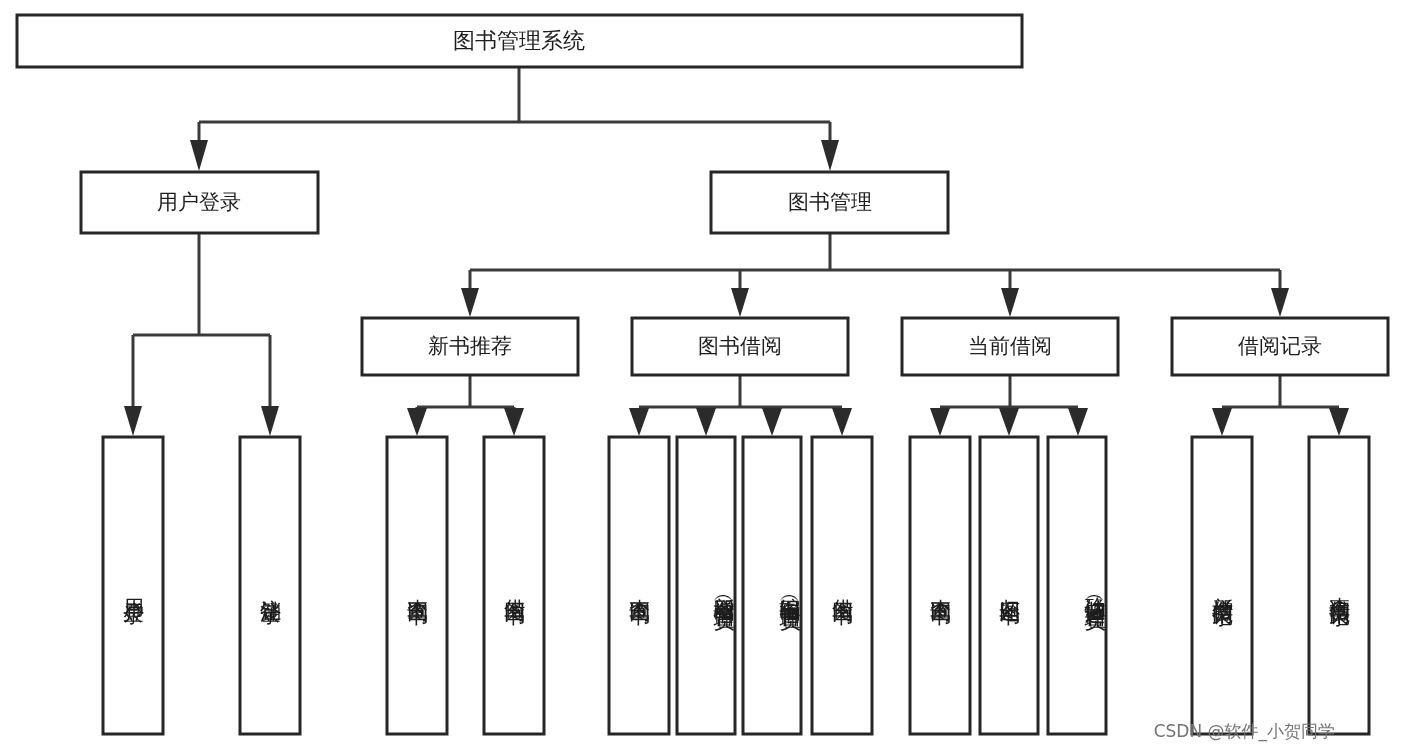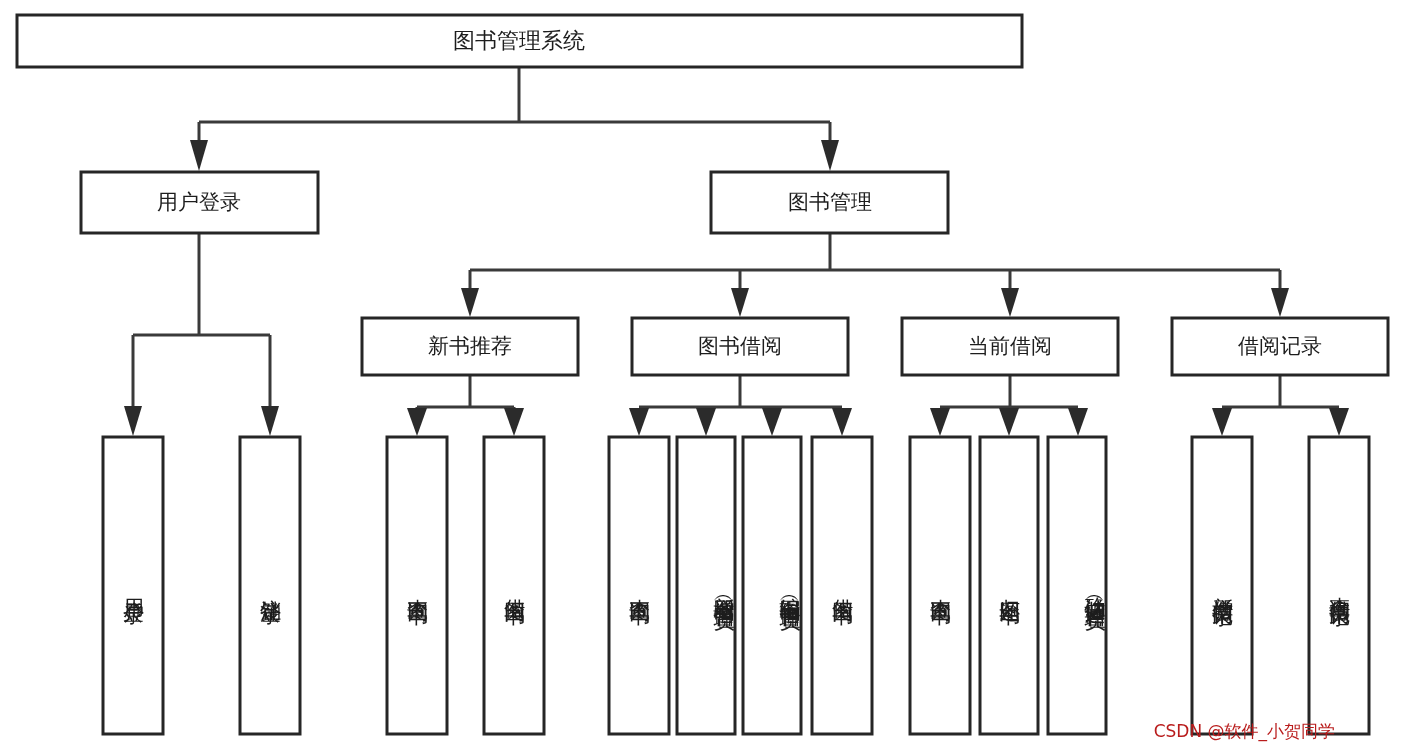--- a/index.html
+++ b/index.html
@@ -71,21 +71,21 @@
     white-space: nowrap;
     pointer-events: none;
     overflow: visible;
   }
   .watermark {
     position: absolute;
     right: 8px;
     bottom: 4px;
     font-family: "DejaVu Sans", "Liberation Sans", sans-serif;
     font-size: 17px;
-    color: #b91c1c;
+    color: #737373;
     white-space: nowrap;
   }
 </style>
 </head>
 <body>
 
 <div id="diagram-root">
 
   <svg id="tree-svg" viewBox="0 0 1405 747">
     <defs></defs>

